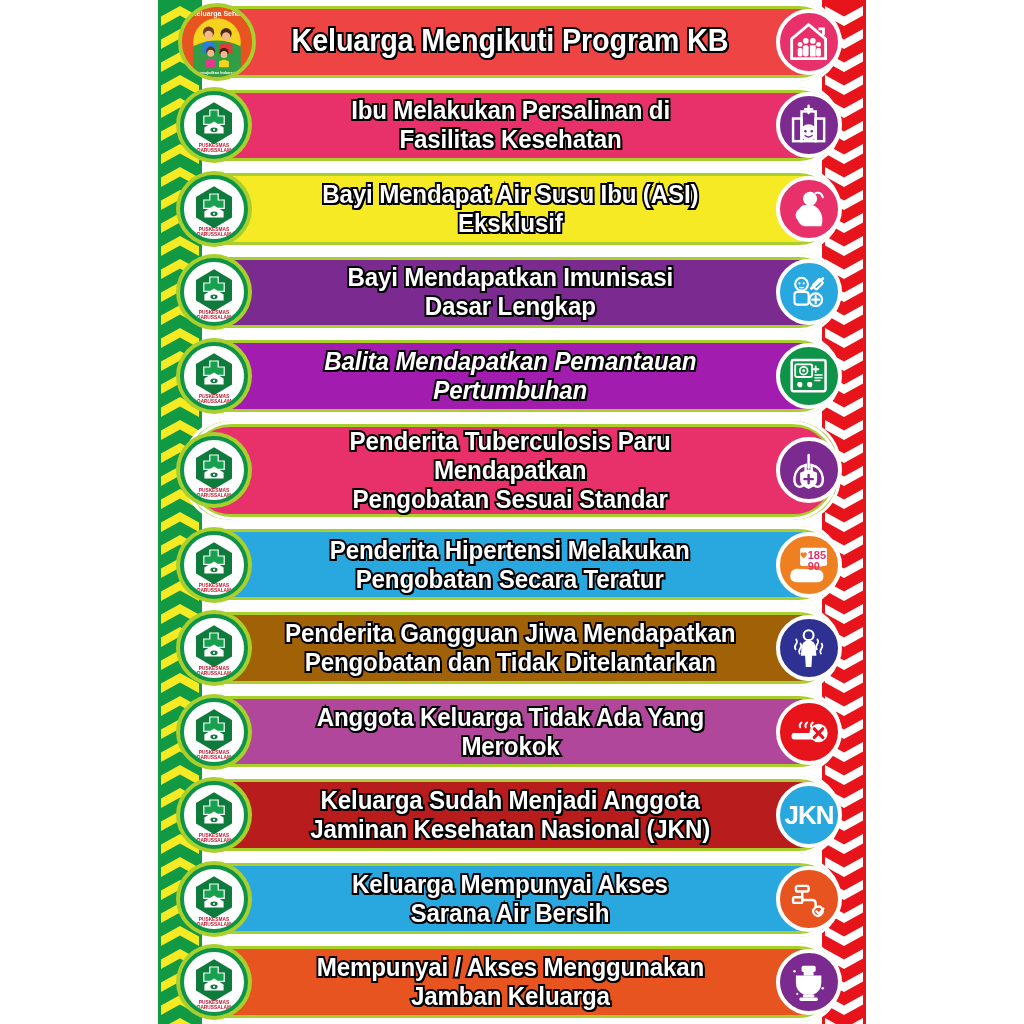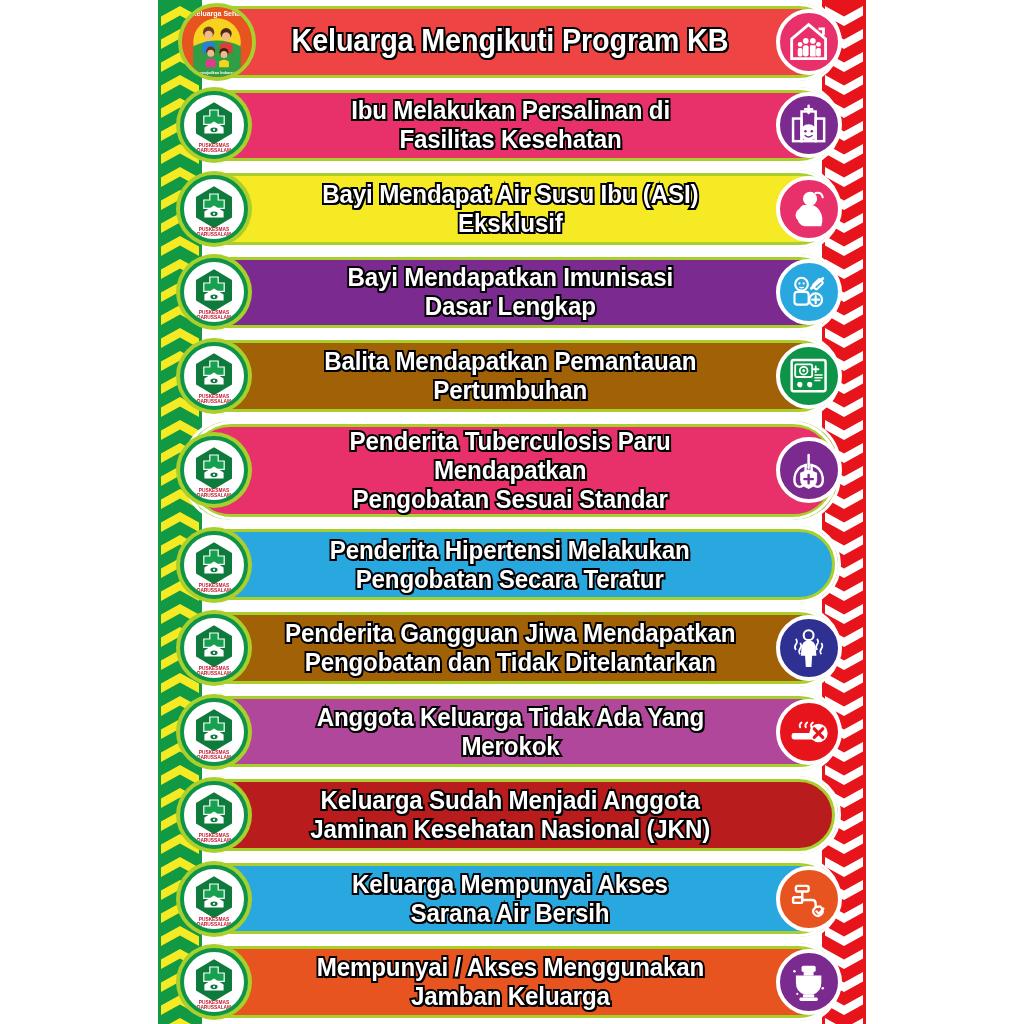--- a/index.html
+++ b/index.html
@@ -374,21 +374,21 @@
               <rect x="12" y="31" width="20" height="18" rx="4" fill="none" stroke="#ffffff" stroke-width="3"></rect>
               <path d="M36 26 L52 12" stroke="#ffffff" stroke-width="4" stroke-linecap="round"></path>
               <rect x="38" y="16" width="14" height="8" rx="2" transform="rotate(-45 45 20)" fill="none" stroke="#ffffff" stroke-width="3"></rect>
               <circle cx="42" cy="42" r="9" fill="none" stroke="#ffffff" stroke-width="3"></circle>
               <path d="M42 37 v10 M37 42 h10" stroke="#ffffff" stroke-width="3" stroke-linecap="round"></path>
             </svg>
           </div>
         </div>
       </div>
       <div class="row two-line">
-        <div class="pill" style="background: #a16207;">
+        <div class="pill" style="background: #a21caf; font-style: italic;">
           <div class="pill-inner"></div>
           <div class="badge-left ring-green" style="border-color: rgb(14, 148, 72);">
             <svg viewBox="0 0 100 100" xmlns="http://www.w3.org/2000/svg">
               <circle cx="50" cy="50" r="49" fill="#ffffff"></circle>
               <path d="M50 12 L80 30 V64 L50 82 L20 64 V30 Z" fill="#0e7a3c"></path>
               <path d="M42 24 h16 v10 h10 v16 h-10 v10 h-16 v-10 h-10 v-16 h10 z" fill="#ffffff"></path>
               <path d="M44 26 h12 v10 h10 v12 h-10 v10 h-12 v-10 h-10 v-12 h10 z" fill="#17a04f"></path>
               <path d="M50 44 L66 54 v10 H34 V54 z" fill="#ffffff"></path>
               <ellipse cx="50" cy="58" rx="6" ry="4" fill="#0e7a3c"></ellipse>
               <circle cx="50" cy="58" r="1.8" fill="#ffffff"></circle>
@@ -452,20 +452,30 @@
               <path d="M44 26 h12 v10 h10 v12 h-10 v10 h-12 v-10 h-10 v-12 h10 z" fill="#17a04f"></path>
               <path d="M50 44 L66 54 v10 H34 V54 z" fill="#ffffff"></path>
               <ellipse cx="50" cy="58" rx="6" ry="4" fill="#0e7a3c"></ellipse>
               <circle cx="50" cy="58" r="1.8" fill="#ffffff"></circle>
               <text x="50" y="86" text-anchor="middle" fill="#c4152a" font-size="8" font-weight="bold" font-family="Liberation Sans, sans-serif">PUSKESMAS</text>
               <text x="50" y="95" text-anchor="middle" fill="#c4152a" font-size="8" font-weight="bold" font-family="Liberation Sans, sans-serif">DARUSSALAM</text>
             </svg>
           </div>
           <div class="row-title">Penderita Hipertensi Melakukan
 Pengobatan Secara Teratur</div>
+          <div class="icon-right" style="background: rgb(239, 128, 34);">
+            <svg viewBox="0 0 64 64" xmlns="http://www.w3.org/2000/svg">
+              <rect x="20" y="8" width="38" height="26" rx="3" fill="#ffffff"></rect>
+              <path d="M14 38 q-8 2 -8 10 q0 8 9 9 h30 q8 -1 8 -9 q0 -8 -9 -9 z" fill="#ffffff"></path>
+              <circle cx="48" cy="30" r="5" fill="#ffffff"></circle>
+              <path d="M25 16 q2 -3 4 0 q2 3 -4 7 q-6 -4 -4 -7 q2 -3 4 0 z" fill="#ef8022"></path>
+            </svg>
+            <div class="bp-num" style="white-space: pre-line; color: rgb(232, 49, 106);">185
+90</div>
+          </div>
         </div>
       </div>
       <div class="row two-line">
         <div class="pill" style="background: #a16207;">
           <div class="pill-inner"></div>
           <div class="badge-left ring-green" style="border-color: rgb(14, 148, 72);">
             <svg viewBox="0 0 100 100" xmlns="http://www.w3.org/2000/svg">
               <circle cx="50" cy="50" r="49" fill="#ffffff"></circle>
               <path d="M50 12 L80 30 V64 L50 82 L20 64 V30 Z" fill="#0e7a3c"></path>
               <path d="M42 24 h16 v10 h10 v16 h-10 v10 h-16 v-10 h-10 v-16 h10 z" fill="#ffffff"></path>
@@ -530,20 +540,23 @@
               <path d="M44 26 h12 v10 h10 v12 h-10 v10 h-12 v-10 h-10 v-12 h10 z" fill="#17a04f"></path>
               <path d="M50 44 L66 54 v10 H34 V54 z" fill="#ffffff"></path>
               <ellipse cx="50" cy="58" rx="6" ry="4" fill="#0e7a3c"></ellipse>
               <circle cx="50" cy="58" r="1.8" fill="#ffffff"></circle>
               <text x="50" y="86" text-anchor="middle" fill="#c4152a" font-size="8" font-weight="bold" font-family="Liberation Sans, sans-serif">PUSKESMAS</text>
               <text x="50" y="95" text-anchor="middle" fill="#c4152a" font-size="8" font-weight="bold" font-family="Liberation Sans, sans-serif">DARUSSALAM</text>
             </svg>
           </div>
           <div class="row-title">Keluarga Sudah Menjadi Anggota
 Jaminan Kesehatan Nasional (JKN)</div>
+          <div class="icon-right" style="background: rgb(41, 168, 224);">
+            <span class="jkn-text">JKN</span>
+          </div>
         </div>
       </div>
       <div class="row two-line">
         <div class="pill" style="background: rgb(41, 168, 224);">
           <div class="pill-inner"></div>
           <div class="badge-left ring-green" style="border-color: rgb(14, 148, 72);">
             <svg viewBox="0 0 100 100" xmlns="http://www.w3.org/2000/svg">
               <circle cx="50" cy="50" r="49" fill="#ffffff"></circle>
               <path d="M50 12 L80 30 V64 L50 82 L20 64 V30 Z" fill="#0e7a3c"></path>
               <path d="M42 24 h16 v10 h10 v16 h-10 v10 h-16 v-10 h-10 v-16 h10 z" fill="#ffffff"></path>

